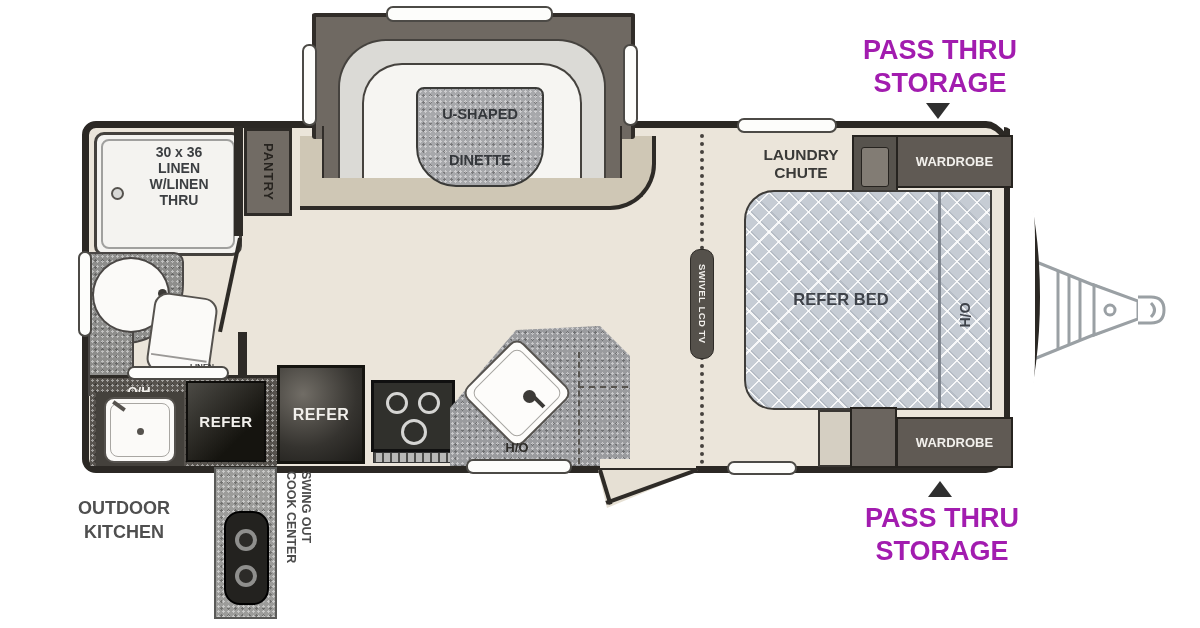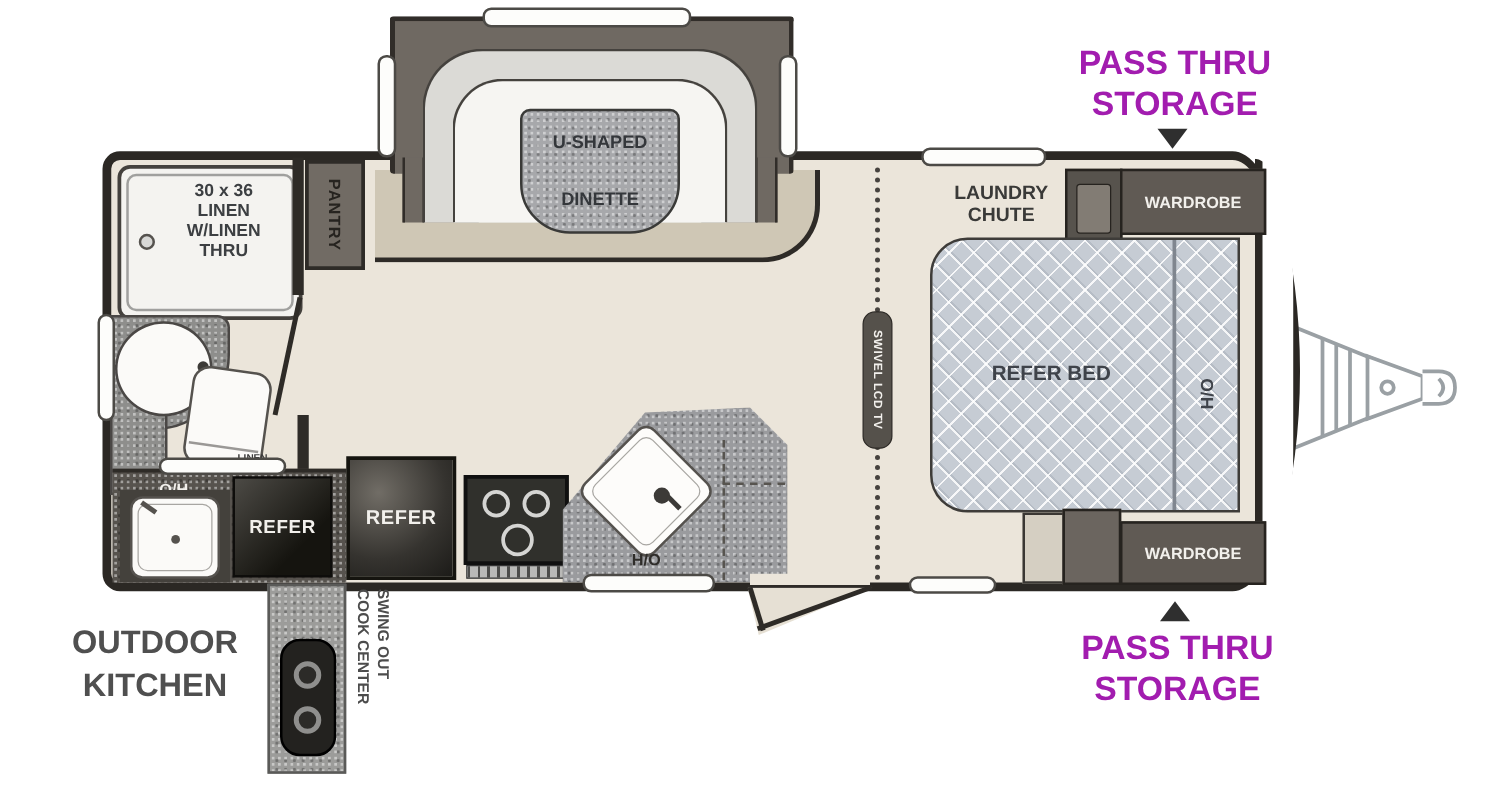--- a/index.html
+++ b/index.html
@@ -233,18 +233,18 @@
   <div class="abs" style="left:926px;top:103px;width:0;height:0;border-left:12px solid transparent;
               border-right:12px solid transparent;border-top:16px solid #2f2f2f;"></div>
 
   <div class="abs" style="left:928px;top:481px;width:0;height:0;border-left:12px solid transparent;
               border-right:12px solid transparent;border-bottom:16px solid #2f2f2f;"></div>
   <div class="abs lbl-big" style="left:850px;top:502px;width:184px;font-size:27px;">
     <div>PASS THRU</div>
     <div>STORAGE</div>
   </div>
 
-  <div class="abs lbl-big" style="left:38px;top:496px;width:172px;font-size:26px;color:#4f4f4f;line-height:1.35;">
+  <div class="abs lbl-big" style="left:38px;top:496px;width:172px;font-size:18px;color:#4f4f4f;line-height:1.35;">
     <div>OUTDOOR</div>
     <div>KITCHEN</div>
   </div>
 
 </div>
 
 </body></html>

